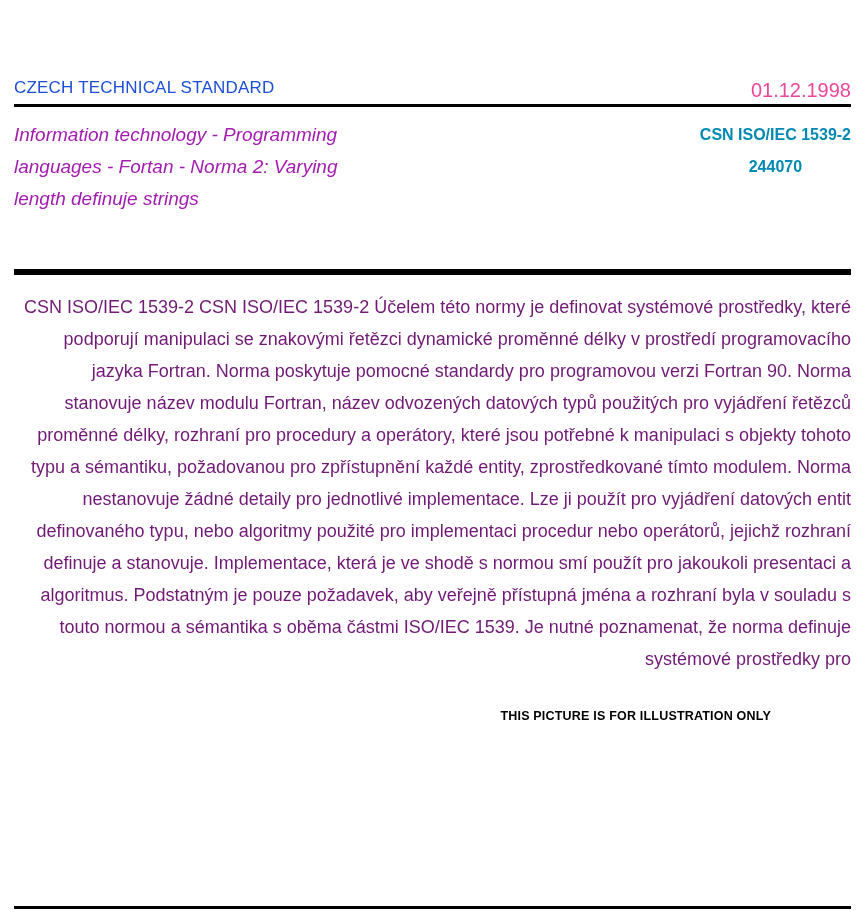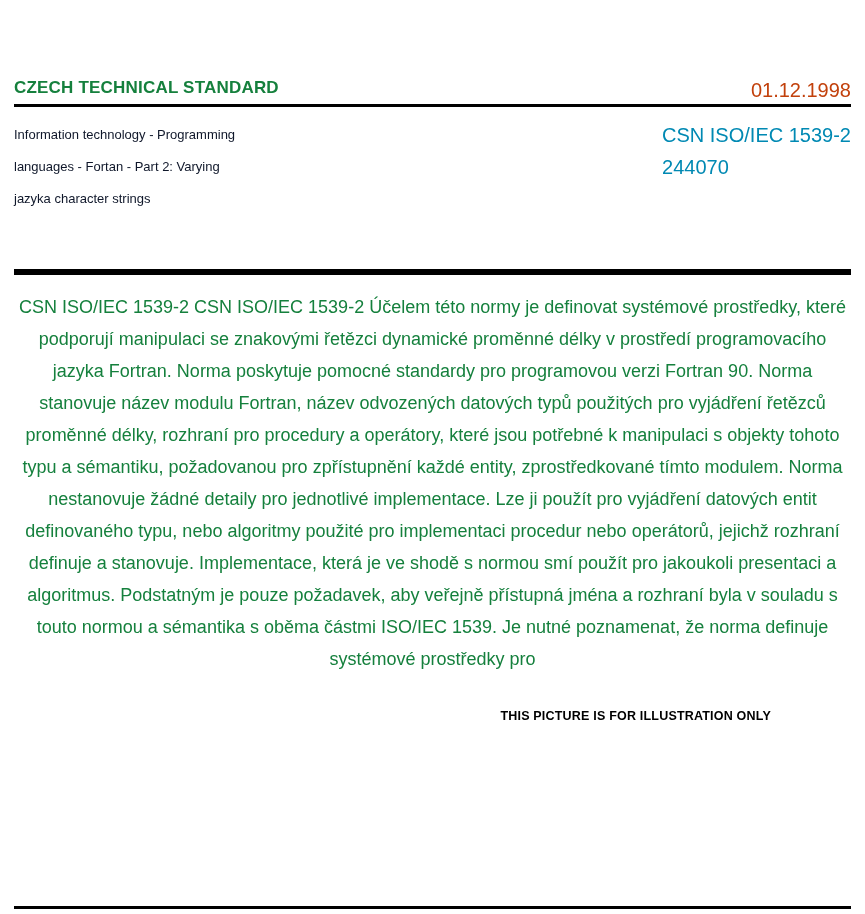--- a/index.html
+++ b/index.html
@@ -24,72 +24,74 @@
   .header-row {
     position: relative;
     height: 42px;
     margin-top: 62px;
   }
   .std-title {
     position: absolute;
     left: 0;
     bottom: 6px;
     font-size: 17px;
-    font-weight: bold;
-    color: #15803d;
+    font-weight: normal;
+    color: #1d4ed8;
     letter-spacing: 0.2px;
   }
   .std-date {
     position: absolute;
     right: 0;
     bottom: 2px;
     font-size: 20px;
-    color: #c2410c;
+    color: #ec4899;
   }
   .rule-thin {
     height: 3px;
     background: #000000;
     width: 100%;
   }
   .rule-thick {
     height: 6px;
     background: #000000;
     width: 100%;
   }
   
   .title-block {
     position: relative;
     min-height: 150px;
     padding-top: 12px;
   }
   .title-left {
     width: 520px;
-    font-size: 13px;
+    font-size: 19px;
     line-height: 32px;
-    color: #0f172a;
+    color: #a21caf;
+    font-style: italic;
   }
   .title-right {
     position: absolute;
     top: 12px;
     right: 0;
-    text-align: left;
-    font-size: 20px;
+    text-align: center;
+    font-size: 16px;
     line-height: 32px;
     color: #0089b3;
+    font-weight: bold;
   }
   .title-right div {
     white-space: nowrap;
   }
   
   .abstract {
     padding-top: 16px;
     font-size: 18px;
     line-height: 32px;
-    color: #15803d;
-    text-align: center;
+    color: #701a75;
+    text-align: right;
   }
   .abstract p {
     margin: 0;
   }
   .illus-note {
     margin-top: 34px;
     text-align: right;
     font-size: 12.5px;
     font-weight: bold;
     color: #000000;
@@ -122,22 +124,22 @@
   <div class="header-row">
     <div class="std-title">CZECH TECHNICAL STANDARD</div>
     <div class="std-date">01.12.1998</div>
   </div>
 
   <div class="rule-thin"></div>
 
   <div class="title-block">
     <div class="title-left">
       <div>Information technology - Programming</div>
-      <div>languages - Fortan - Part 2: Varying</div>
-      <div>jazyka character strings</div>
+      <div>languages - Fortan - Norma 2: Varying</div>
+      <div>length definuje strings</div>
     </div>
     <div class="title-right">
       <div>CSN ISO/IEC 1539-2</div>
       <div>244070</div>
     </div>
   </div>
 
   <div class="rule-thick"></div>
 
   <div class="abstract">

